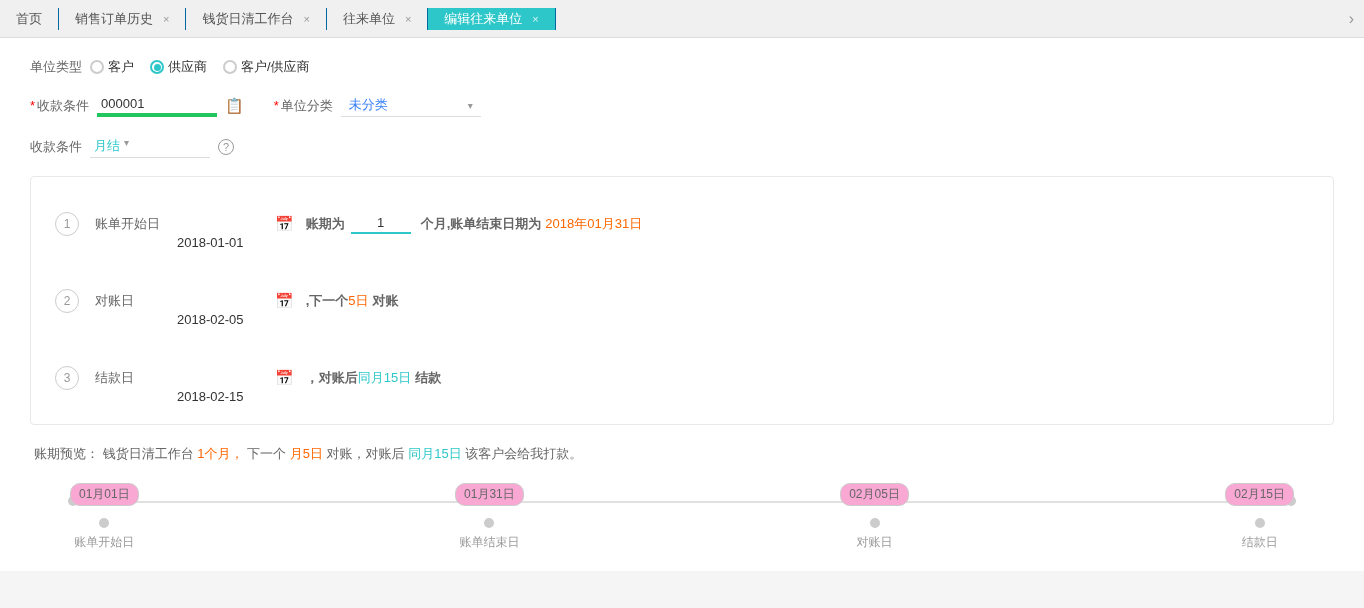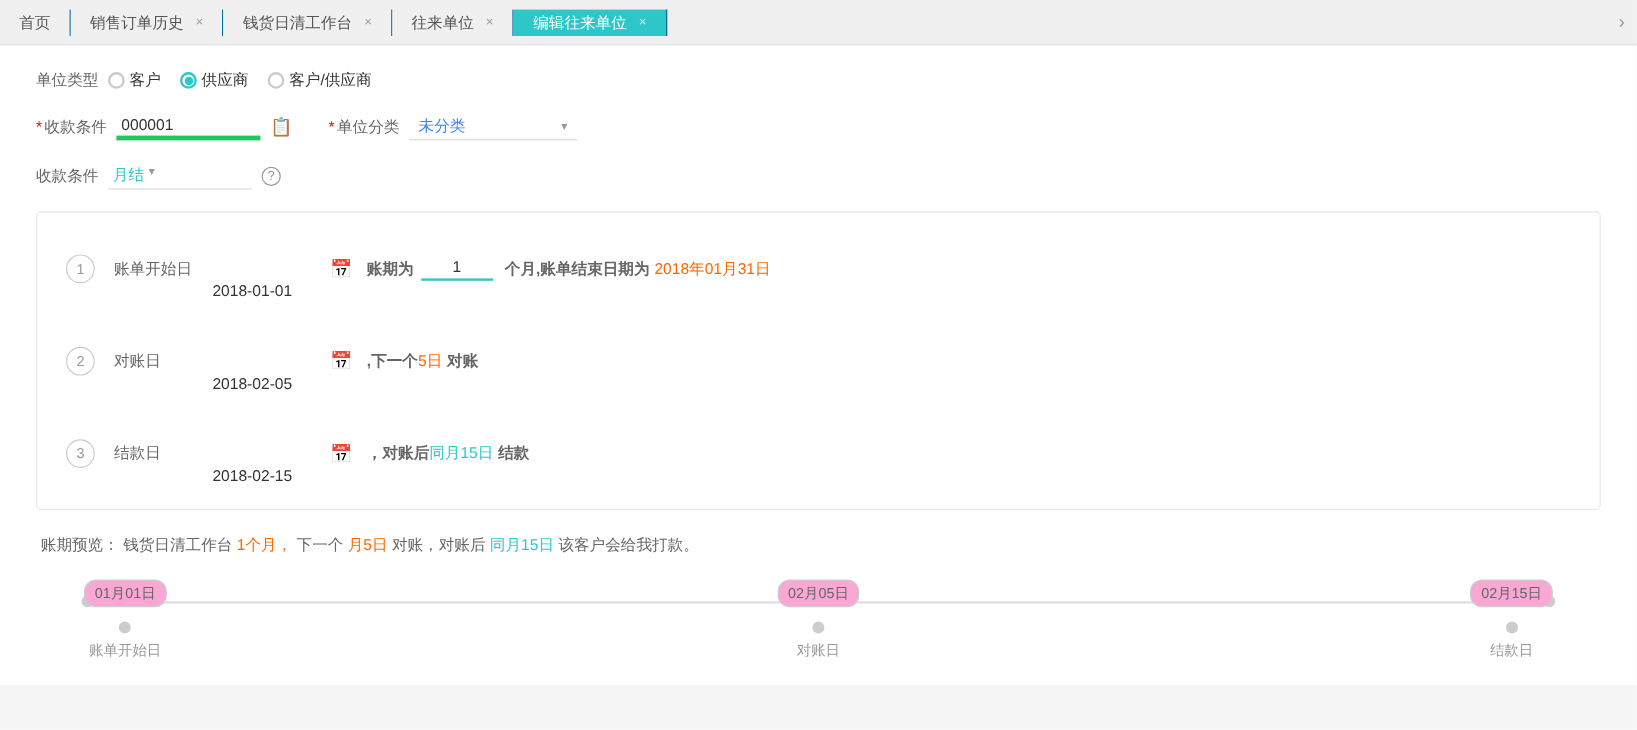--- a/index.html
+++ b/index.html
@@ -409,20 +409,25 @@
       <div class="timeline-line"></div>
       <div style="position:absolute; left:38px; top:13px; width:10px; height:10px; border-radius:50%; background:#ccc;"></div>
       <div style="position:absolute; right:38px; top:13px; width:10px; height:10px; border-radius:50%; background:#ccc;"></div>
       <div class="timeline-points">
         <div class="timeline-point">
           <div class="timeline-badge">01月01日</div>
           <div class="timeline-dot"></div>
           <div class="timeline-sublabel">账单开始日</div>
         </div>
         <div class="timeline-point">
+          <div class="timeline-badge">01月31日</div>
+          <div class="timeline-dot"></div>
+          <div class="timeline-sublabel">账单结束日</div>
+        </div>
+        <div class="timeline-point">
           <div class="timeline-badge">02月05日</div>
           <div class="timeline-dot"></div>
           <div class="timeline-sublabel">对账日</div>
         </div>
         <div class="timeline-point">
           <div class="timeline-badge">02月15日</div>
           <div class="timeline-dot"></div>
           <div class="timeline-sublabel">结款日</div>
         </div>
       </div>

